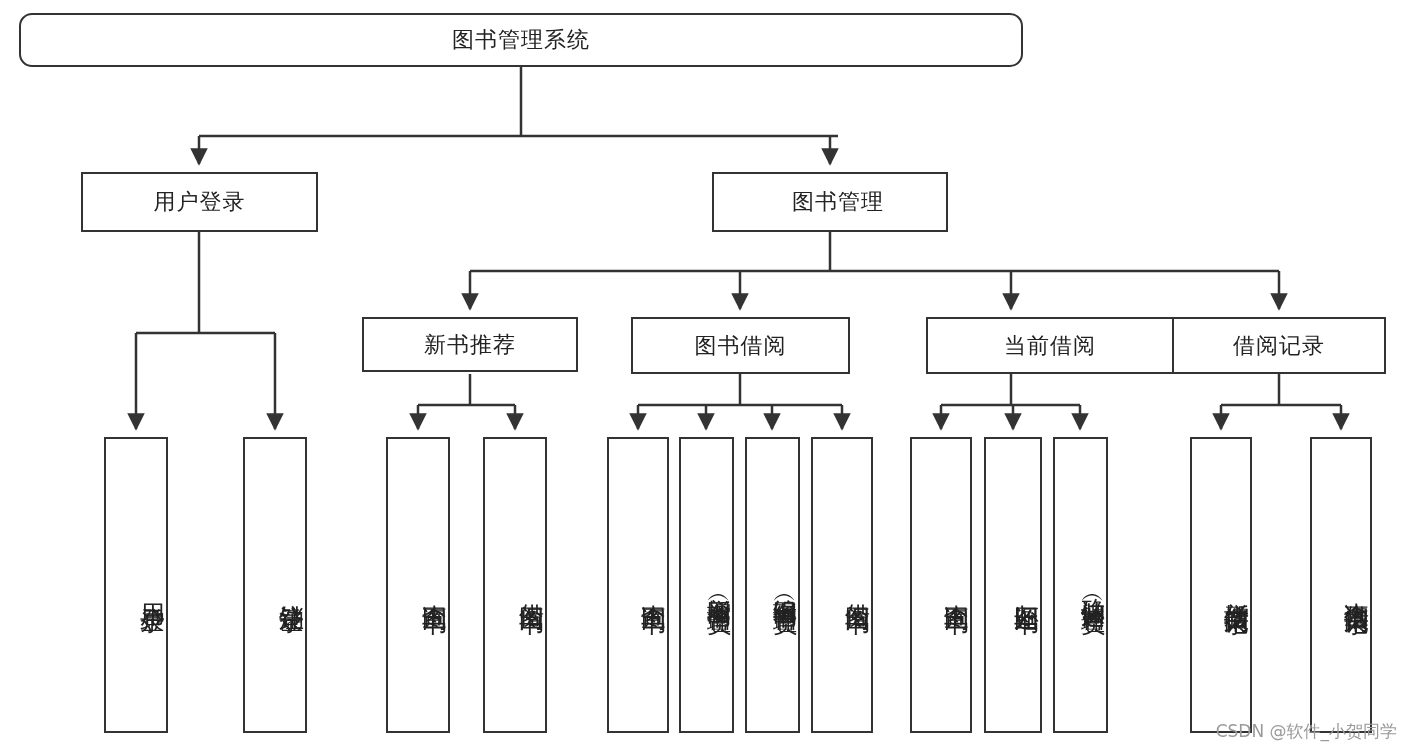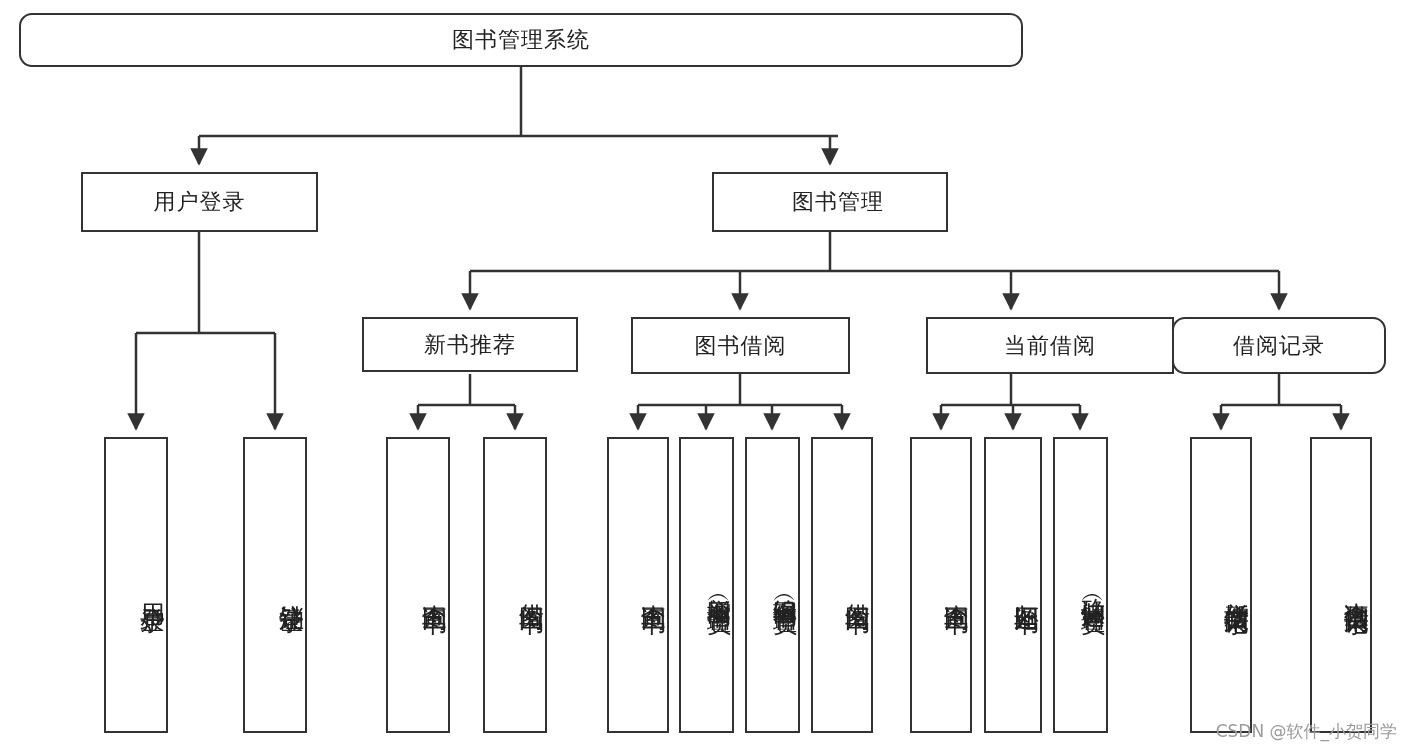--- a/index.html
+++ b/index.html
@@ -137,21 +137,21 @@
 
   <div class="node node-h" id="n-l3-0" style="left: 362px; top: 317px; width: 216px; height: 55px;">
     <span>新书推荐</span>
   </div>
   <div class="node node-h" id="n-l3-1" style="left: 631px; top: 317px; width: 219px; height: 57px;">
     <span>图书借阅</span>
   </div>
   <div class="node node-h" id="n-l3-2" style="left: 902px; top: 317px; width: 248px; height: 57px; margin-left: 24px;">
     <span>当前借阅</span>
   </div>
-  <div class="node node-h" id="n-l3-3" style="left: 1172px; top: 317px; width: 214px; height: 57px; border-radius: 13px;">
+  <div class="node node-h" id="n-l3-3" style="left: 1172px; top: 317px; width: 214px; height: 57px;">
     <span>借阅记录</span>
   </div>
 
   <div class="node node-v" id="n-lf-0" style="left: 104px; top: 437px; width: 64px; height: 296px;">
     <span class="vtext">用户登录</span>
   </div>
   <div class="node node-v" id="n-lf-1" style="left: 243px; top: 437px; width: 64px; height: 296px;">
     <span class="vtext">注销登录</span>
   </div>
   <div class="node node-v" id="n-lf-2" style="left: 386px; top: 437px; width: 64px; height: 296px;">

